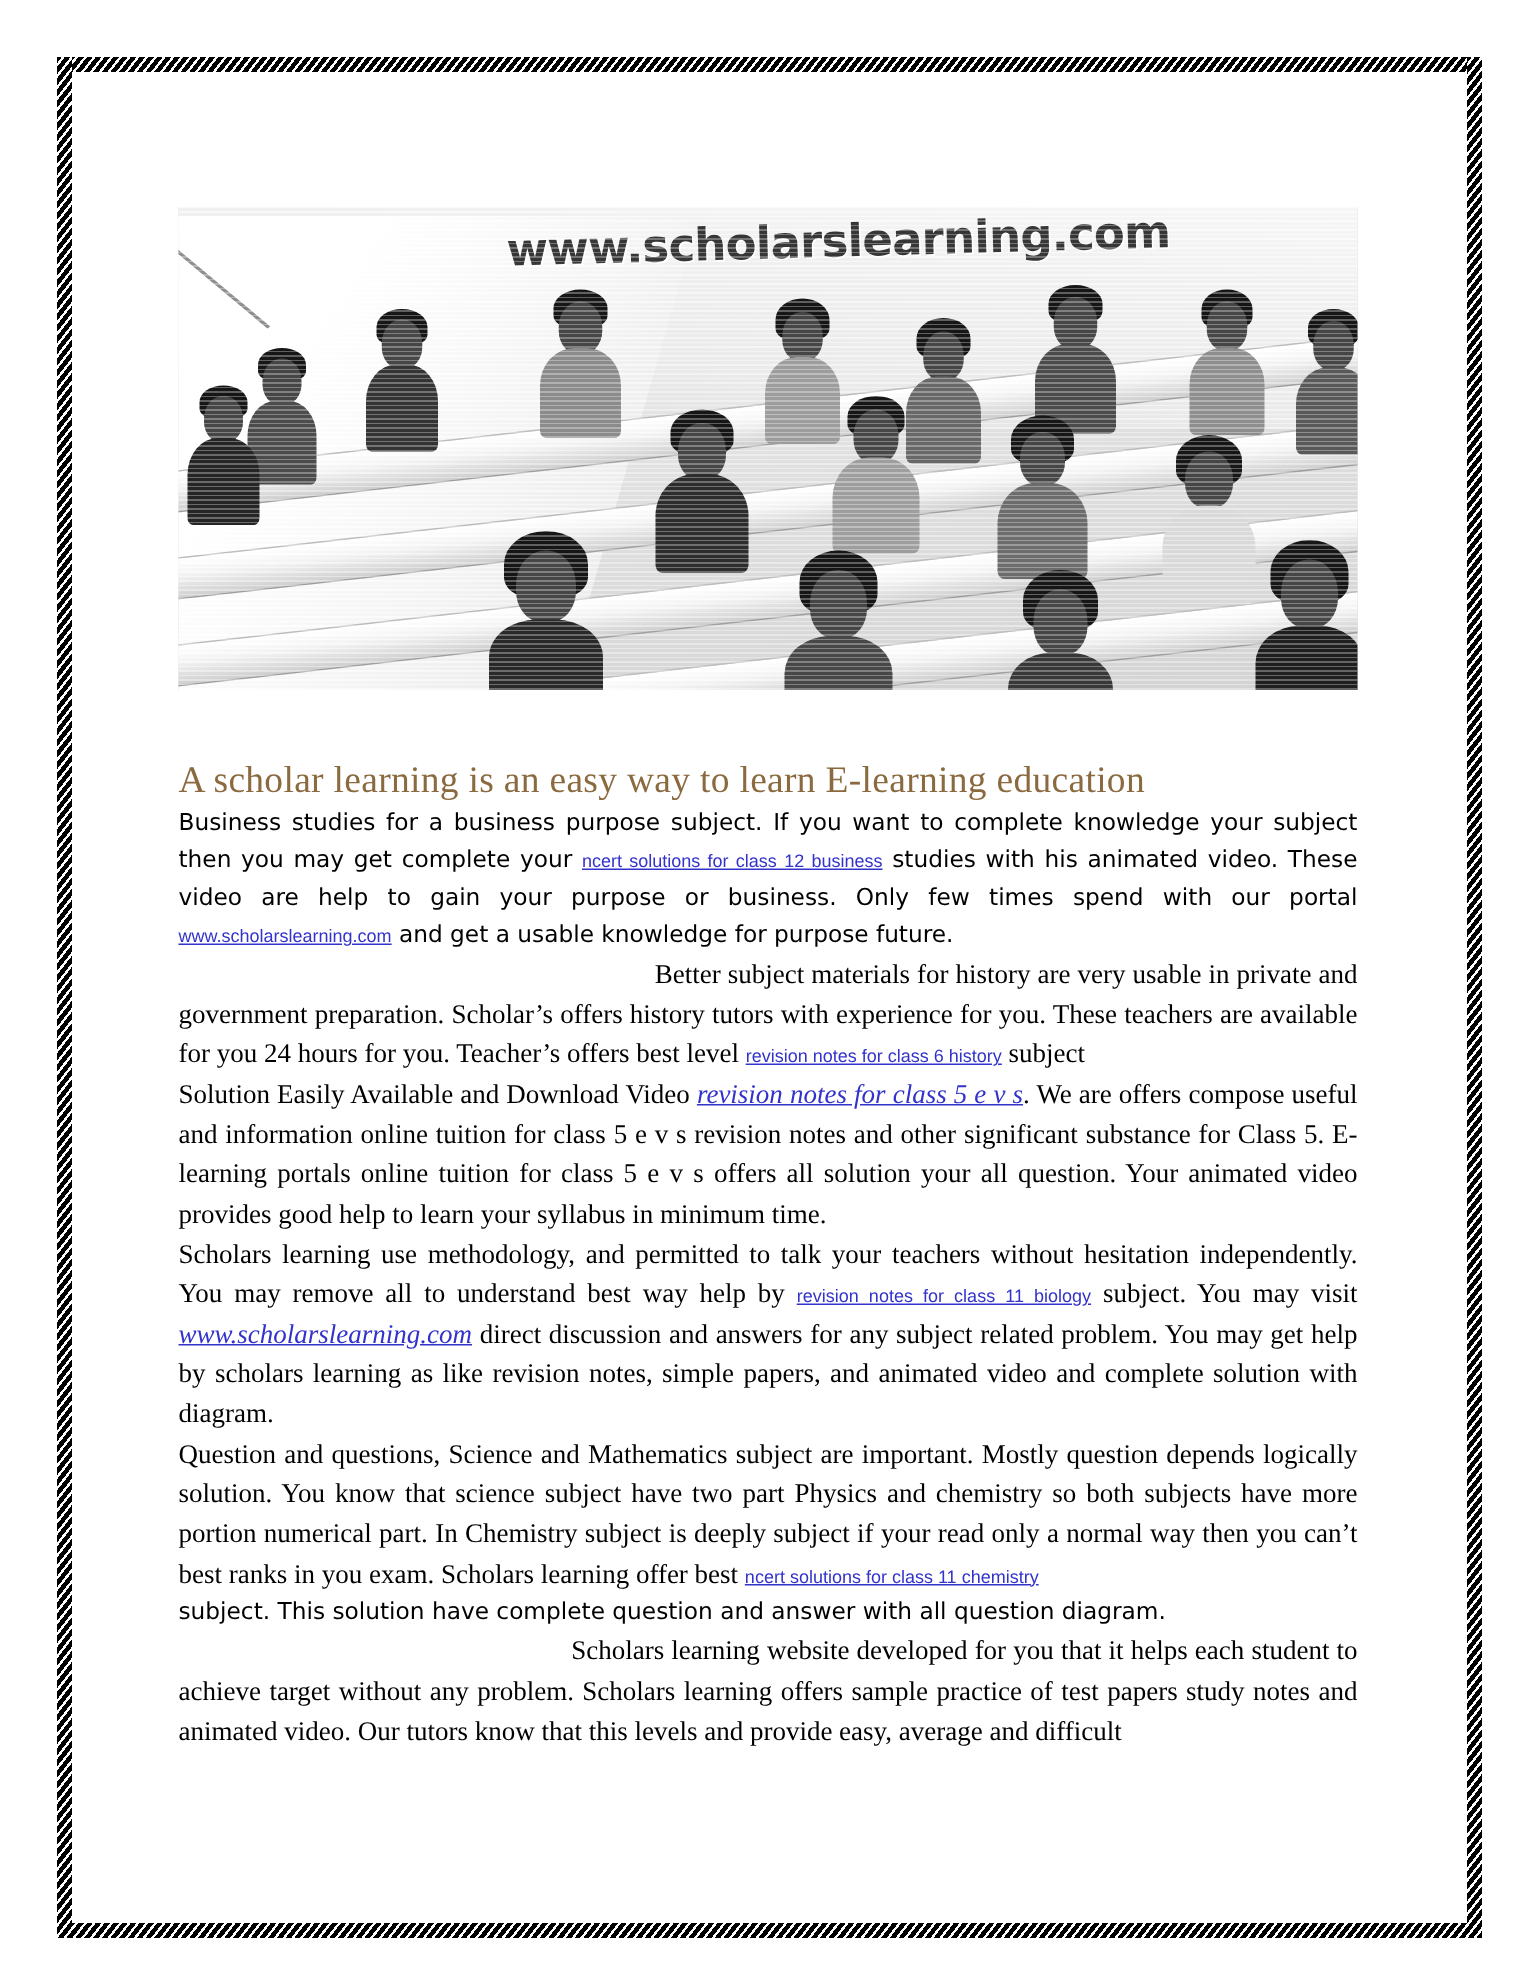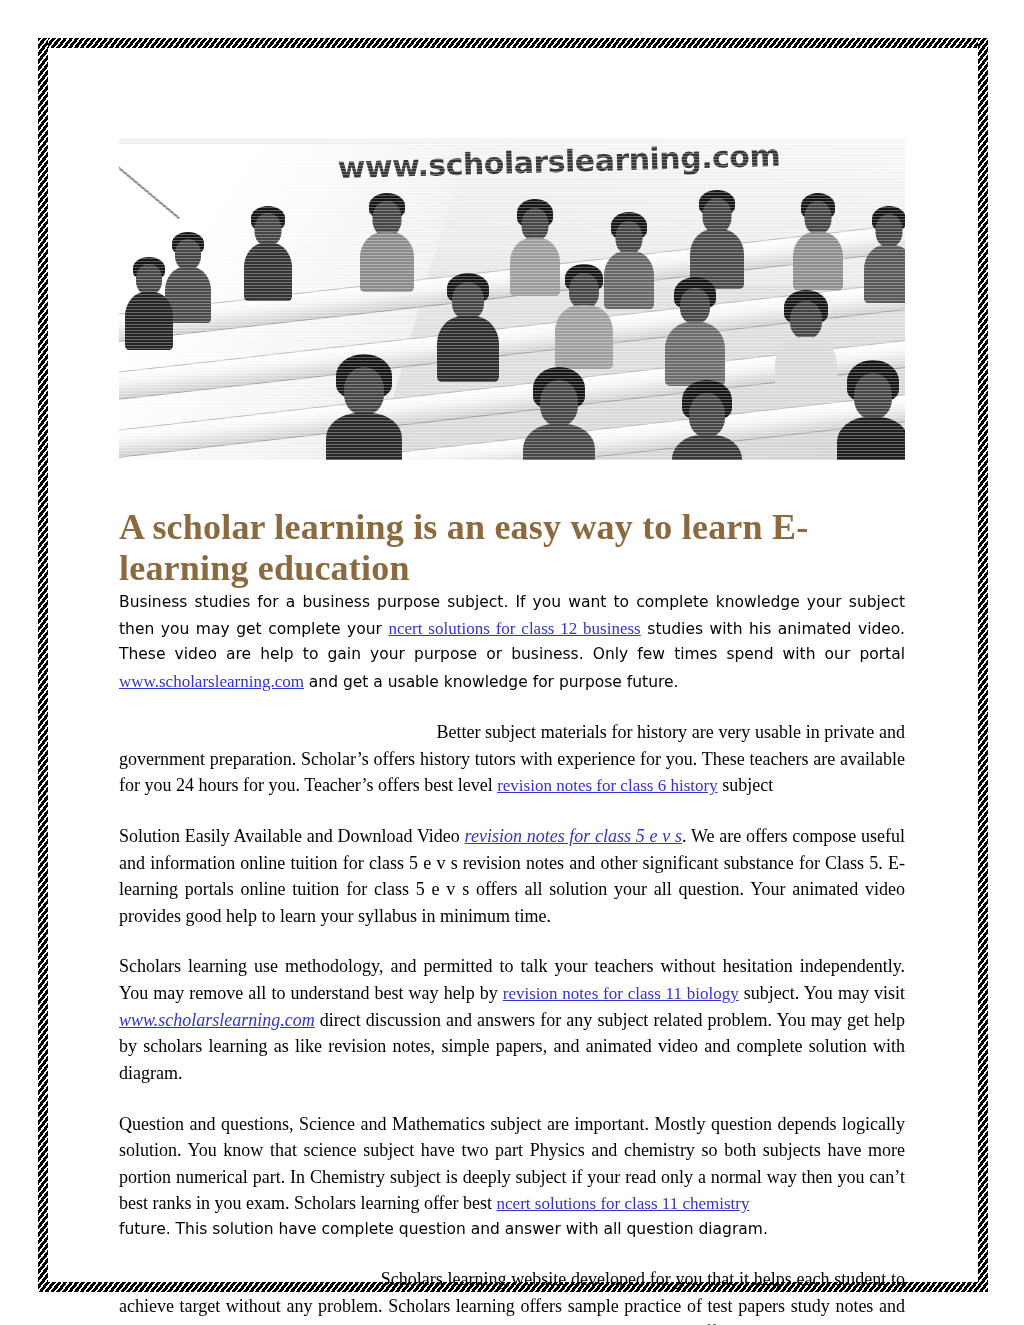--- a/index.html
+++ b/index.html
@@ -144,55 +144,54 @@
     background-image: repeating-linear-gradient(
        180deg, rgba(255,255,255,.30) 0px, rgba(255,255,255,.30) 1px,
        rgba(0,0,0,0) 1px, rgba(0,0,0,0) 3px);
     pointer-events: none;
   }
 
   
   #doc-title {
     margin: 47px 0 0 0;
     font-family: "Liberation Serif", serif;
-    font-size: 36px;
-    font-weight: bold;
+    font-size: 25px;
+    font-weight: normal;
     color: #8a6a3e;
     letter-spacing: .2px;
     line-height: 1.15;
   }
 
   p.para {
     margin: 0;
     color: #000000;
     text-align: justify;
     font-size: 17px;
   }
   p.sans {
     font-family: "DejaVu Sans", sans-serif;
     font-size: 15.5px;
     line-height: 1.62;
   }
   p.serif {
     font-family: "Liberation Serif", serif;
     font-size: 18px;
     line-height: 1.48;
-    margin-top: 24px;
   }
   .sp-1 { margin-top: 26px; }
   .sp-2 { margin-top: 24px; }
   .sp-tight { margin-top: 0; }
 
   a.link {
     color: #3333cc;
     text-decoration: underline;
   }
   a.link.sans-link {
-    font-family: Liberation Serif, serif;
-    font-size: 17px;
+    font-family: Liberation Sans, sans-serif;
+    font-size: 12px;
   }
   a.link.serif-link {
     font-family: "Liberation Serif", serif;
     font-style: italic;
   }
 </style>
 </head>
 <body>
 
 <div id="page">
@@ -324,20 +323,20 @@
     </p>
 
     <p class="para serif sp-2">
       <span>Scholars learning use methodology, and permitted to talk your teachers without hesitation independently. You may remove all to understand best way help by </span><a class="link sans-link" href="#">revision notes for class 11 biology</a><span> subject. You may visit </span><a class="link serif-link" href="#">www.scholarslearning.com</a><span>  direct discussion and answers for any subject related problem. You may get help by scholars learning as like revision notes, simple papers, and animated video and complete solution with diagram.</span>
     </p>
 
     <p class="para serif sp-2">
       <span>Question and questions, Science and Mathematics subject are important. Mostly question depends logically solution. You know that science subject have two part Physics and chemistry so both subjects have more portion numerical part. In Chemistry subject is deeply subject if your read only a normal way then you can’t best ranks in you exam. Scholars learning offer best </span><a class="link sans-link" href="#">ncert solutions for class 11 chemistry</a>
     </p>
 
-    <p class="para sans sp-tight">future. This solution have complete question and answer with all question diagram.</p>
+    <p class="para sans sp-tight">subject. This solution have complete question and answer with all question diagram.</p>
 
     <p class="para serif sp-tight">
       <span style="white-space:pre">                                                       </span><span>Scholars learning website developed for you that it helps each student to achieve target without any problem. Scholars learning offers sample practice of test papers study notes and animated video. Our tutors know that this levels and provide easy, average and difficult</span>
     </p>
 
   </div>
 </div>
 
 </body></html>

